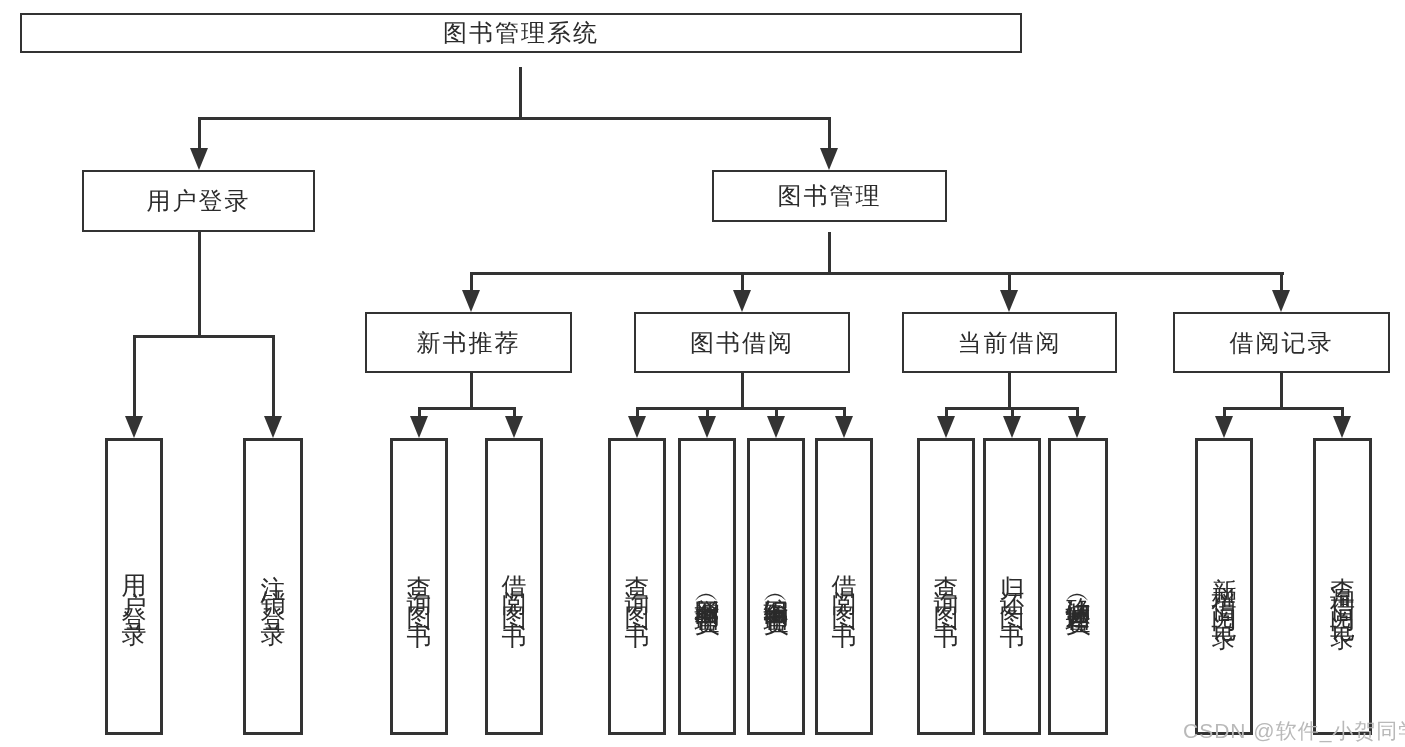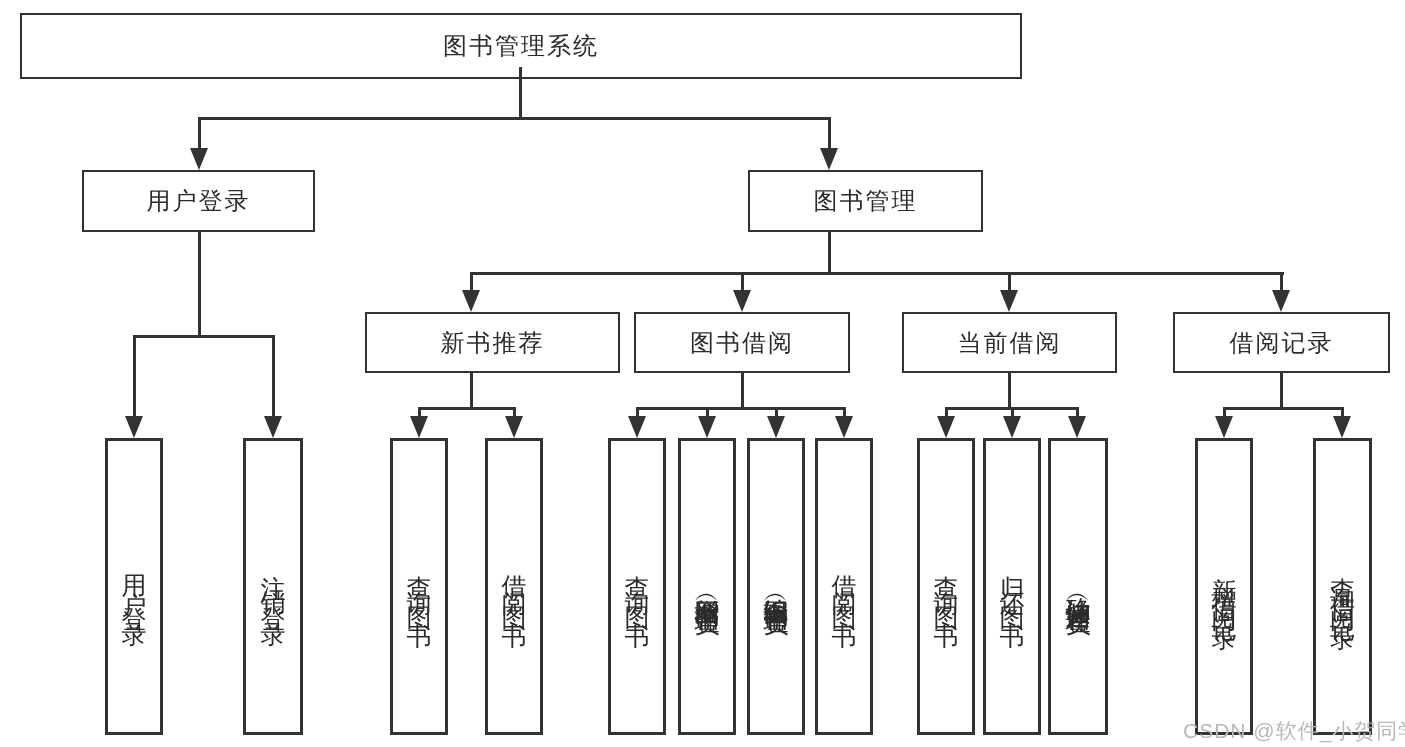--- a/index.html
+++ b/index.html
@@ -60,35 +60,35 @@
     color:var(--watermark);
     z-index:5;
     white-space:nowrap;
   }
 </style>
 </head>
 <body>
 
 <div id="canvas">
 
-  <div class="box" style="left:20px;top:13px;width:1002px;height:66px">
+  <div class="box" style="left:20px;top:13px;width:1002px;height:40px">
     <span>图书管理系统</span>
   </div>
 
   <div class="vline" style="left:519px;top:67px;height:51px"></div>
   <div class="hline" style="left:198px;top:117px;width:633px"></div>
   <div class="vline" style="left:198px;top:117px;height:33px"></div>
   <div class="arrow" style="left:190px;top:148px"></div>
   <div class="vline" style="left:828px;top:117px;height:33px"></div>
   <div class="arrow" style="left:820px;top:148px"></div>
 
   <div class="box" style="left:82px;top:170px;width:233px;height:62px">
     <span>用户登录</span>
   </div>
-  <div class="box" style="left:748px;top:170px;width:235px;height:62px">
+  <div class="box" style="left:712px;top:170px;width:235px;height:52px">
     <span>图书管理</span>
   </div>
 
   <div class="vline" style="left:198px;top:232px;height:106px"></div>
   <div class="hline" style="left:133px;top:335px;width:142px"></div>
   <div class="vline" style="left:133px;top:335px;height:83px"></div>
   <div class="arrow" style="left:125px;top:416px"></div>
   <div class="vline" style="left:272px;top:335px;height:83px"></div>
   <div class="arrow" style="left:264px;top:416px"></div>
 
@@ -96,21 +96,21 @@
   <div class="hline" style="left:470px;top:272px;width:814px"></div>
   <div class="vline" style="left:470px;top:272px;height:20px"></div>
   <div class="arrow" style="left:462px;top:290px"></div>
   <div class="vline" style="left:741px;top:272px;height:20px"></div>
   <div class="arrow" style="left:733px;top:290px"></div>
   <div class="vline" style="left:1008px;top:272px;height:20px"></div>
   <div class="arrow" style="left:1000px;top:290px"></div>
   <div class="vline" style="left:1280px;top:272px;height:20px"></div>
   <div class="arrow" style="left:1272px;top:290px"></div>
 
-  <div class="box" style="left:365px;top:312px;width:255px;height:61px">
+  <div class="box" style="left:365px;top:312px;width:207px;height:61px">
     <span>新书推荐</span>
   </div>
   <div class="box" style="left:902px;top:312px;width:215px;height:61px">
     <span>当前借阅</span>
   </div>
   <div class="box" style="left:634px;top:312px;width:216px;height:61px">
     <span>图书借阅</span>
   </div>
   <div class="box" style="left:1173px;top:312px;width:217px;height:61px">
     <span>借阅记录</span>

